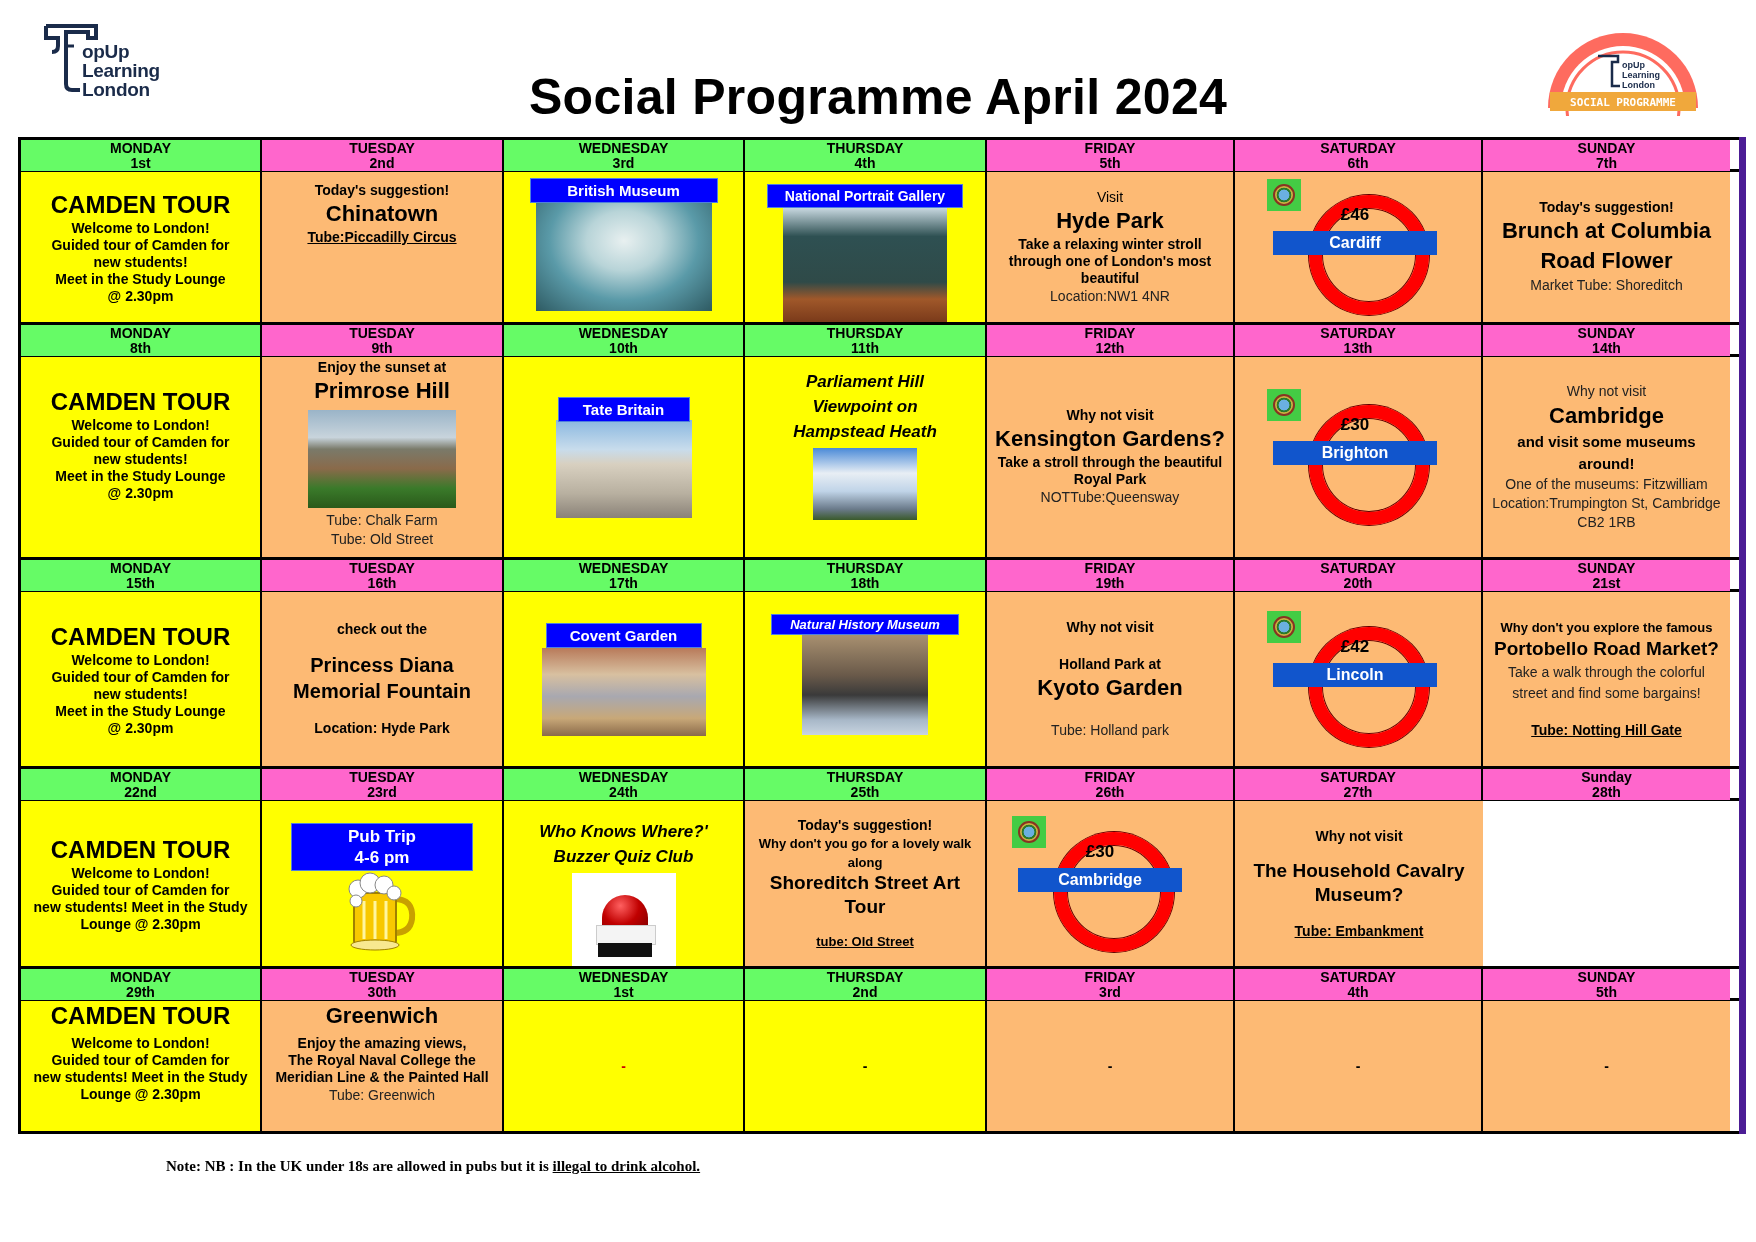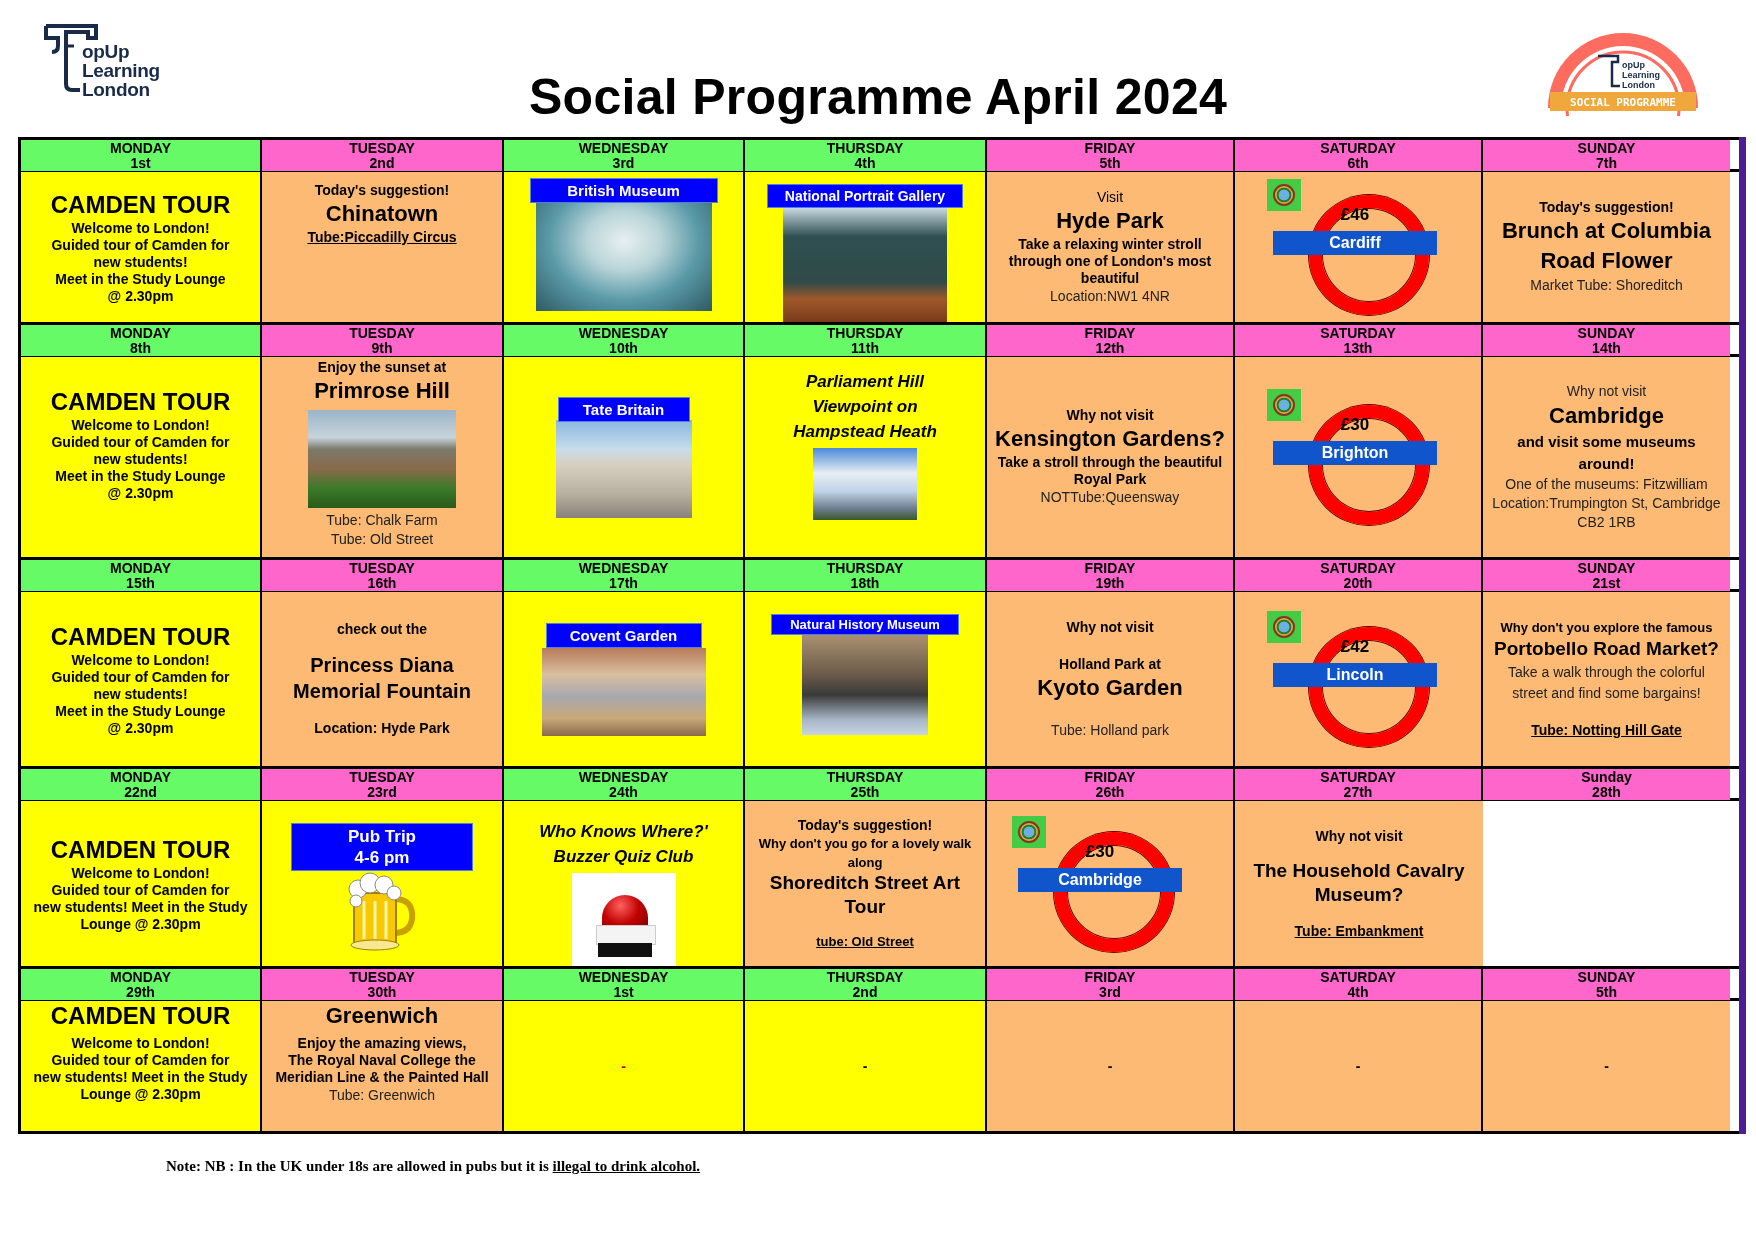--- a/index.html
+++ b/index.html
@@ -272,21 +272,21 @@
     <div class="cell purple">
       <div class="sm">check out the</div>
       <div class="big2" style="font-size:20px;margin-top:14px;line-height:26px;">Princess Diana</div>
       <div class="big2" style="font-size:20px;line-height:26px;">Memorial Fountain</div>
       <div class="sm" style="margin-top:16px;">Location: Hyde Park</div>
     </div>
     <div class="cell yellow">
       <div class="label-blue" style="width:138px;">Covent Garden</div>
       <div class="photo" style="width:164px;height:88px;background:linear-gradient(180deg,#b87a5a 0%,#d8c0a0 30%,#a8a8b0 55%,#c8a878 80%,#8a6a4a 100%);"></div>
     </div>
-    <div class="cell yellow" style="justify-content:flex-start;padding-top:22px;">
+    <div class="cell yellow" style="justify-content:flex-start;padding-top:22px;font-style:italic;">
       <div class="label-blue" style="width:178px;font-size:13px;padding:2px 4px;">Natural History Museum</div>
       <div class="photo" style="width:126px;height:100px;background:linear-gradient(180deg,#a89070 0%,#6a5a4a 40%,#3a3a3a 60%,#a8b8c8 85%,#c8d4e0 100%);"></div>
     </div>
     <div class="cell purple">
       <div class="sm">Why not visit</div>
       <div class="sm" style="margin-top:20px;">Holland Park at</div>
       <div class="big2">Kyoto Garden</div>
       <div class="smn" style="margin-top:18px;">Tube: Holland park</div>
     </div>
     <div class="cell purple">

